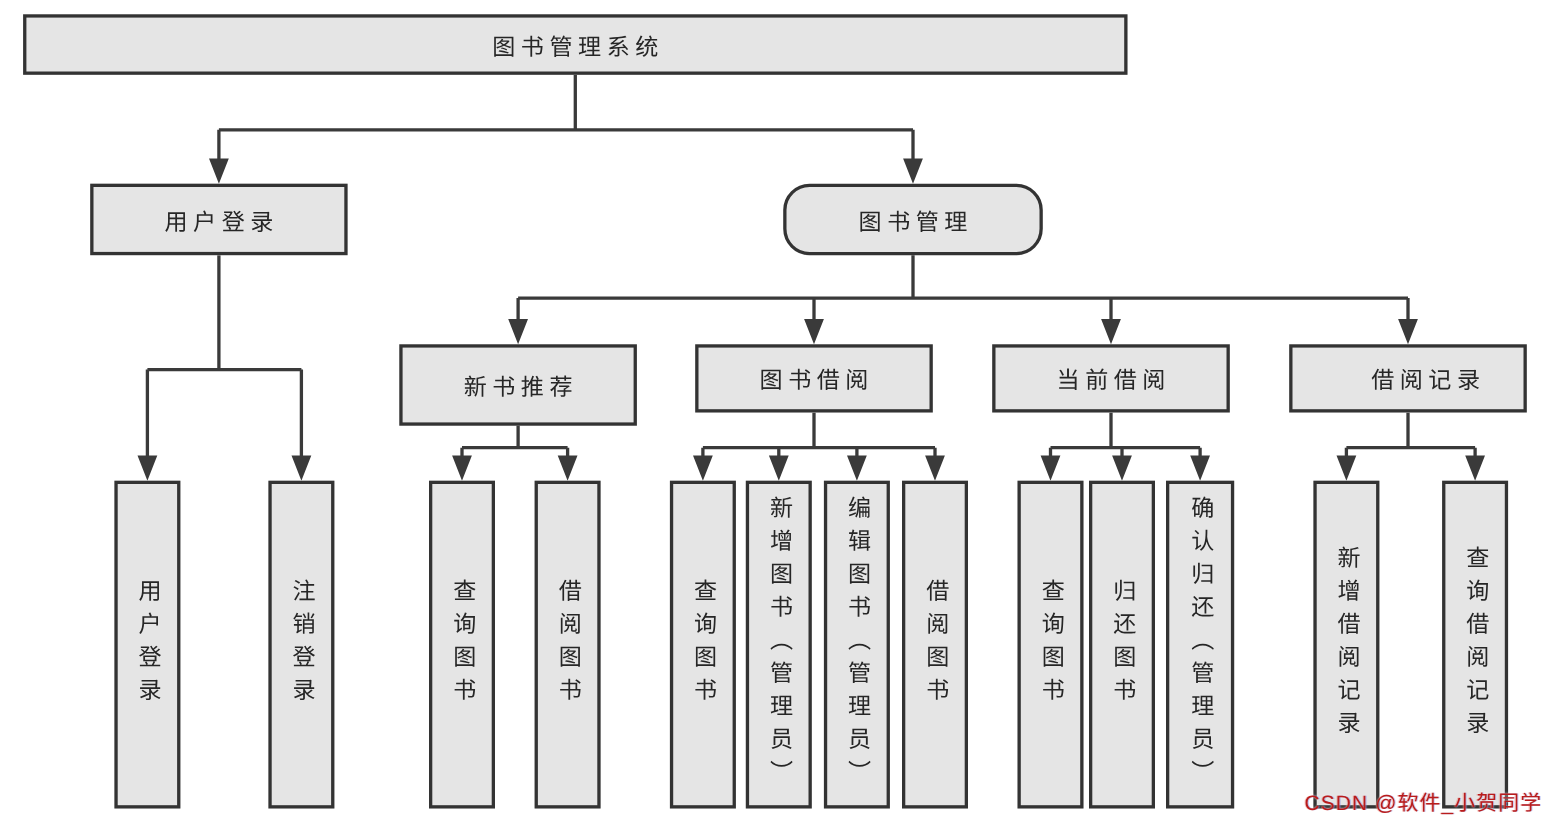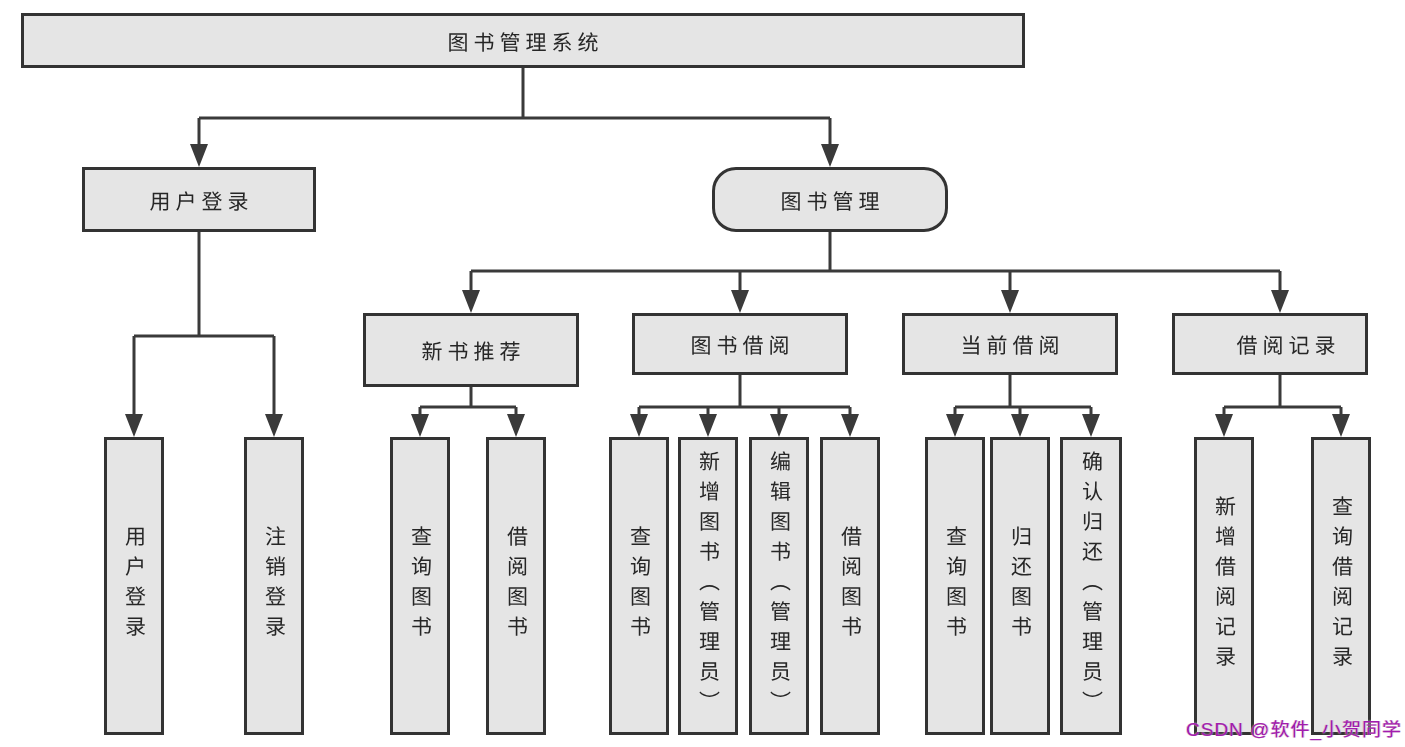--- a/index.html
+++ b/index.html
@@ -42,21 +42,21 @@
     line-height: 1;
     white-space: nowrap;
   }
   .watermark {
     position: absolute;
     left: 1186px;
     top: 714px;
     z-index: 3;
     font-size: 19px;
     letter-spacing: 1px;
-    color: #a21caf;
+    color: #b91c1c;
     white-space: nowrap;
     text-shadow: -1px 0 0 rgba(230, 90, 70, 0.35), 1px 0 0 rgba(90, 110, 230, 0.35), 0 0 2px rgba(255,255,255,0.9);
   }
 </style>
 </head>
 <body>
 
 <div class="stage">
 
   <svg class="connector-svg" viewBox="0 0 1405 747" xmlns="http://www.w3.org/2000/svg">
@@ -77,21 +77,21 @@
   </svg>
 
   <div class="node hbox" style="left:21px; top:13px; width:1004px; height:55px;">图书管理系统</div>
 
   <div class="node hbox" style="left:82px; top:167px; width:234px; height:65px;">用户登录</div>
   <div class="node hbox" style="left:712px; top:167px; width:236px; height:65px;border-radius:24px;">图书管理</div>
 
   <div class="node hbox" style="left:363px; top:313px; width:216px; height:74px;font-family:Liberation Serif, serif;">新书推荐</div>
   <div class="node hbox" style="left:632px; top:313px; width:216px; height:62px;">图书借阅</div>
   <div class="node hbox" style="left:902px; top:313px; width:216px; height:62px;">当前借阅</div>
-  <div class="node hbox" style="left:1172px; top:313px; width:196px; height:62px;padding-left:32px;">借阅记录</div>
+  <div class="node hbox" style="left:1172px; top:313px; width:216px; height:62px;padding-left:32px;">借阅记录</div>
 
   <div class="node vbox" style="left:104px; top:437px; width:60px; height:298px;">用户登录</div>
   <div class="node vbox" style="left:244px; top:437px; width:60px; height:298px;">注销登录</div>
 
   <div class="node vbox" style="left:390px; top:437px; width:60px; height:298px;">查询图书</div>
   <div class="node vbox" style="left:486px; top:437px; width:60px; height:298px;">借阅图书</div>
 
   <div class="node vbox" style="left:609px; top:437px; width:60px; height:298px;">查询图书</div>
   <div class="node vbox" style="left:678px; top:437px; width:60px; height:298px;">新增图书（管理员）</div>
   <div class="node vbox" style="left:749px; top:437px; width:60px; height:298px;">编辑图书（管理员）</div>

